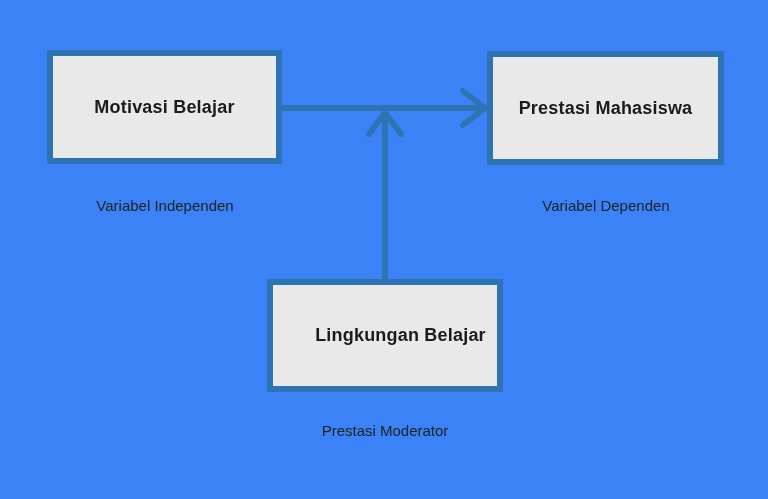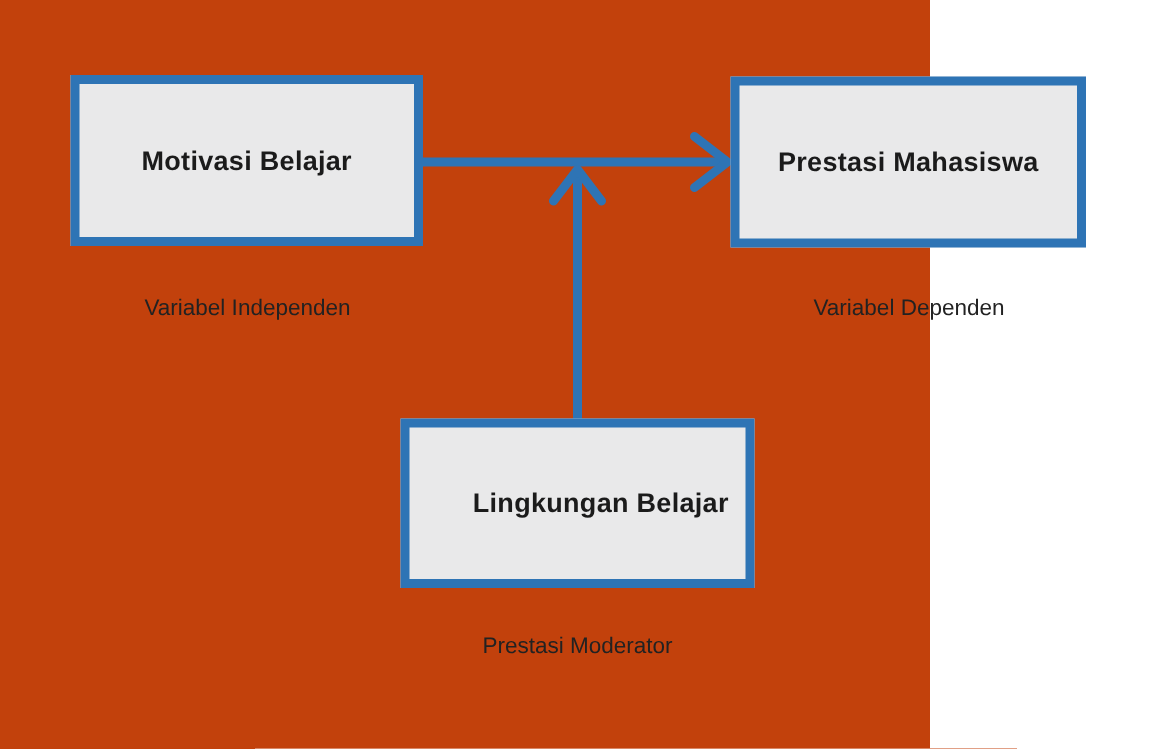--- a/index.html
+++ b/index.html
@@ -7,23 +7,23 @@
     padding: 0;
   }
   body {
     width: 768px;
     height: 499px;
     overflow: hidden;
     font-family: "Liberation Sans", "DejaVu Sans", sans-serif;
   }
   .canvas {
     position: relative;
-    width: 620px;
+    width: 768px;
     height: 499px;
-    background: #c2410c;
+    background: #3b82f6;
   }
   .arrow-layer {
     position: absolute;
     left: 0;
     top: 0;
     width: 768px;
     height: 499px;
   }
   .box {
     position: absolute;

